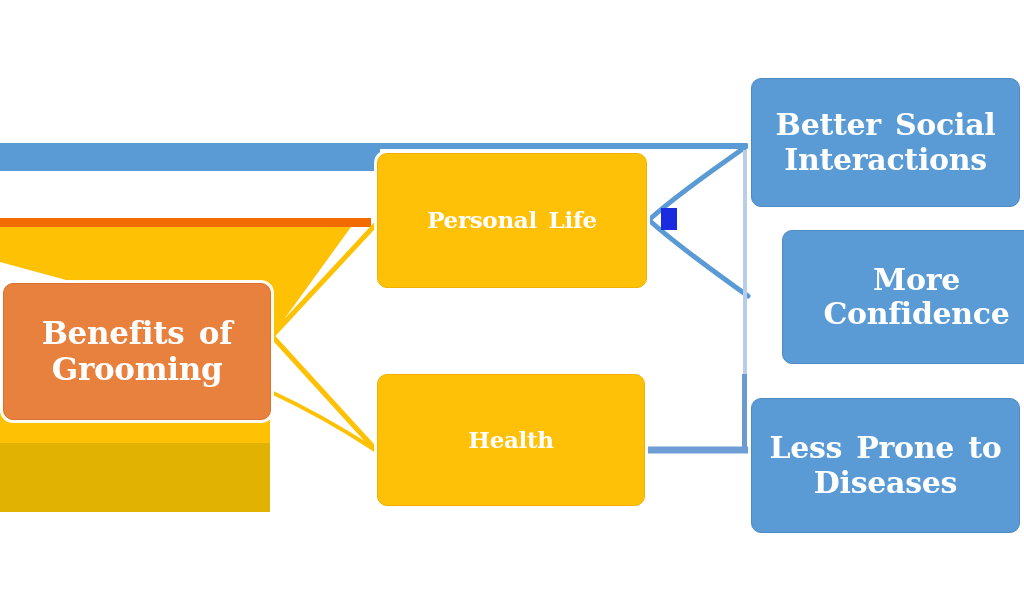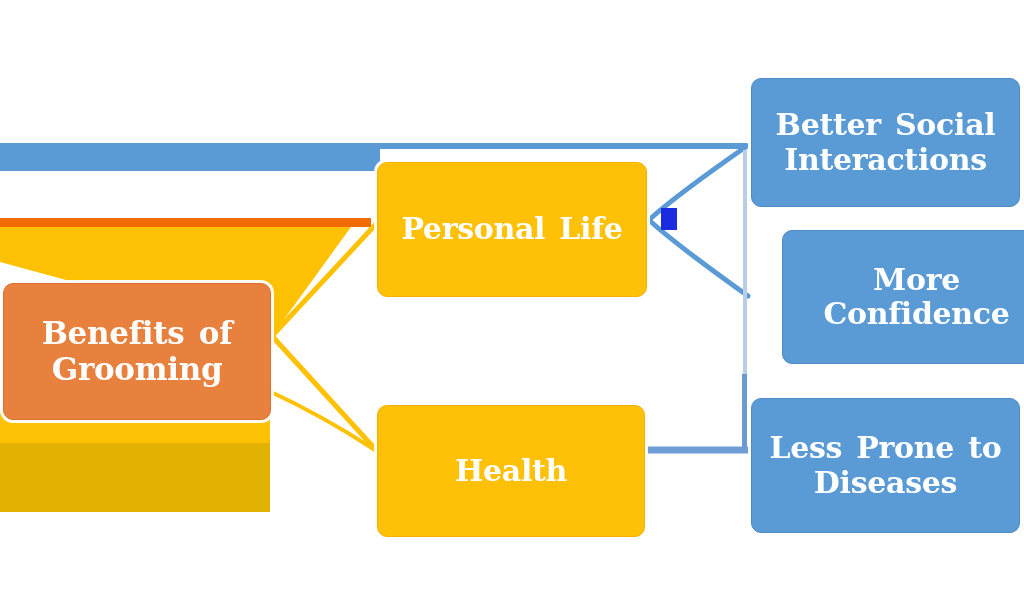--- a/index.html
+++ b/index.html
@@ -22,27 +22,27 @@
     box-shadow:0 0 0 3px rgba(255,255,255,0.95);
   }
   .node .lbl{
     display:block;
     line-height:1.14;
     word-spacing:4px;
     letter-spacing:-0.3px;
     white-space:nowrap;
   }
   .node-orange{background:#E8803E;border:1px solid #DC7030;font-size:31px;}
-  .node-amber {background:#FFC008;border:1px solid #F2B100;font-size:30px;margin-top:9px;}
+  .node-amber {background:#FFC008;border:1px solid #F2B100;font-size:23px;}
   .node-blue  {background:#5B9BD5;border:1px solid #4E8AC4;font-size:30px;}
 
   
   .n-benefits {left:3px;  top:267px; width:266px; height:135px;margin-top:16px;}
   .n-personal {left:377px; top:153px; width:268px; height:133px;}
-  .n-health   {left:377px; top:396px; width:266px; height:130px;}
+  .n-health   {left:377px; top:374px; width:266px; height:130px;}
   .n-social   {left:751px; top:78px;  width:267px; height:127px;}
   .n-confid   {left:782px; top:230px; width:267px; height:132px;}
   .n-disease  {left:751px; top:398px; width:267px; height:133px;}
 </style>
 </head>
 <body>
 
 <div class="canvas">
 
   <svg class="connectors" width="1024" height="593" viewBox="0 0 1024 593">

